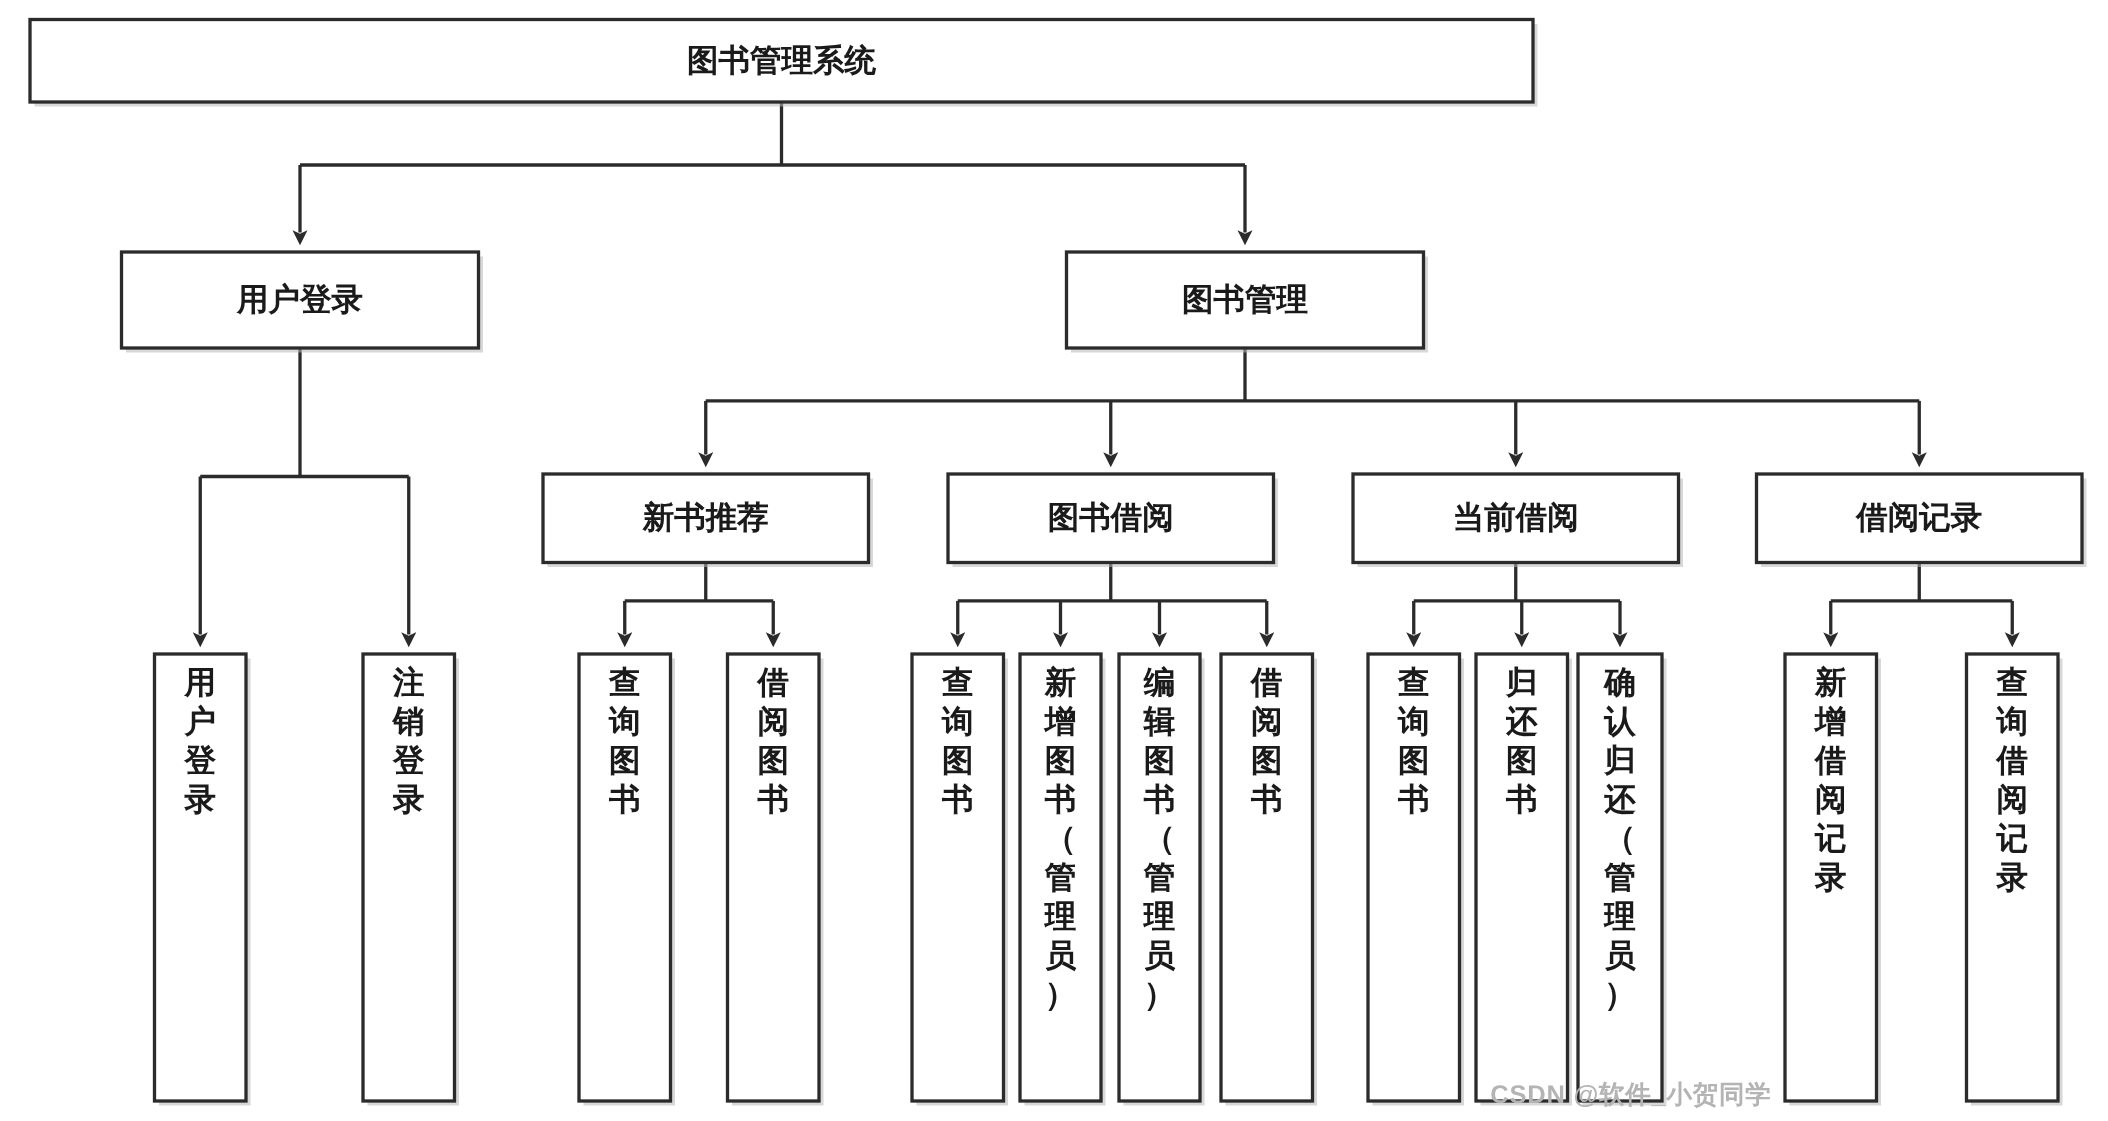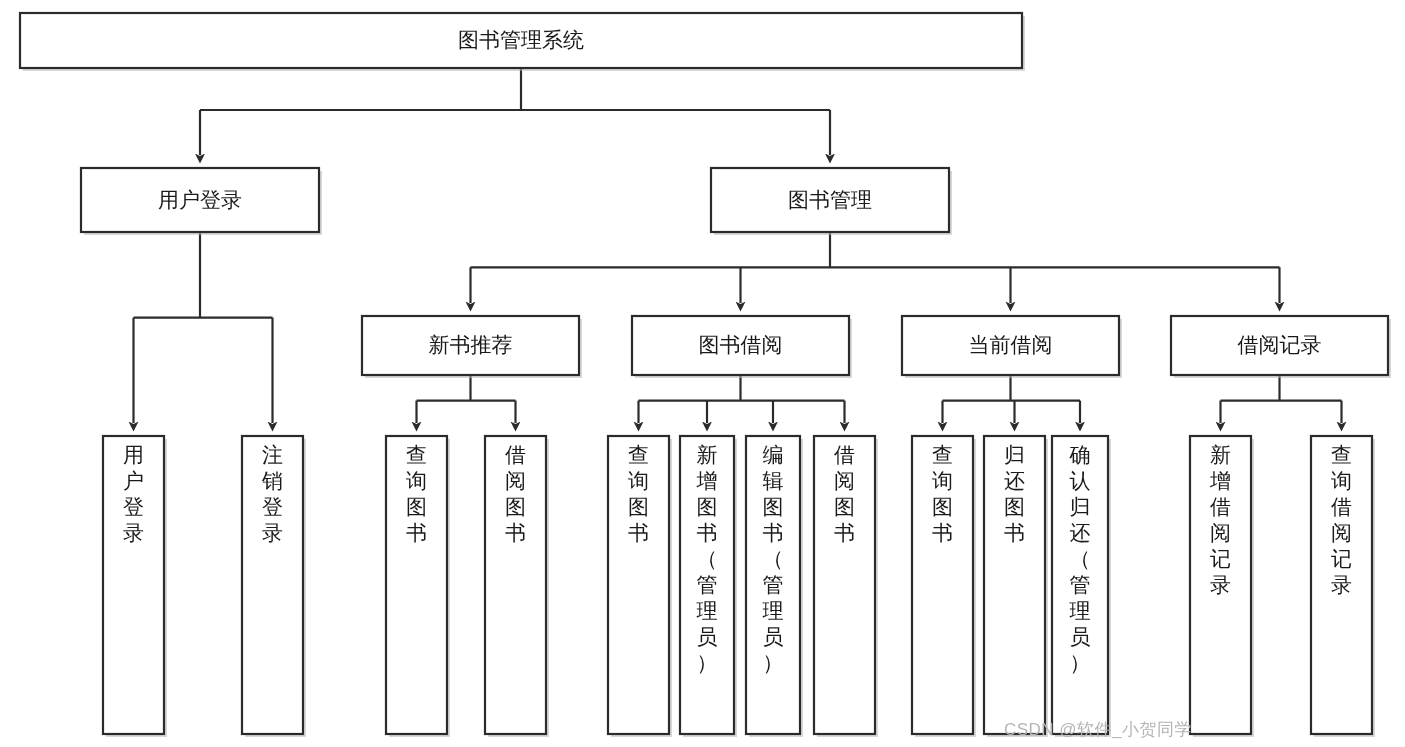--- a/index.html
+++ b/index.html
@@ -11,20 +11,21 @@
     width: 1405px;
     height: 747px;
     font-family: "Liberation Sans", "DejaVu Sans", sans-serif;
     overflow: hidden;
     position: relative;
   }
   #diagram-root {
     position: relative;
     width: 1212px;
     height: 747px;
+    font-weight: bold;
   }
   svg#tree-svg {
     position: absolute;
     top: 0;
     left: 0;
     width: 1405px;
     height: 747px;
   }
   .node-box {
     fill: #ffffff;
@@ -52,21 +53,21 @@
     dominant-baseline: middle;
   }
   .node-label-vertical {
     fill: #1a1a1a;
     font-family: "Liberation Sans", "DejaVu Sans", sans-serif;
     font-size: 21px;
     text-anchor: middle;
   }
   .watermark {
     position: absolute;
-    right: 20px;
+    right: 31px;
     bottom: 6px;
     color: #b4b4b4;
     font-size: 17px;
     font-family: "Liberation Sans", "DejaVu Sans", sans-serif;
     letter-spacing: 0.5px;
     white-space: nowrap;
     user-select: none;
   }
 </style>
 </head>

